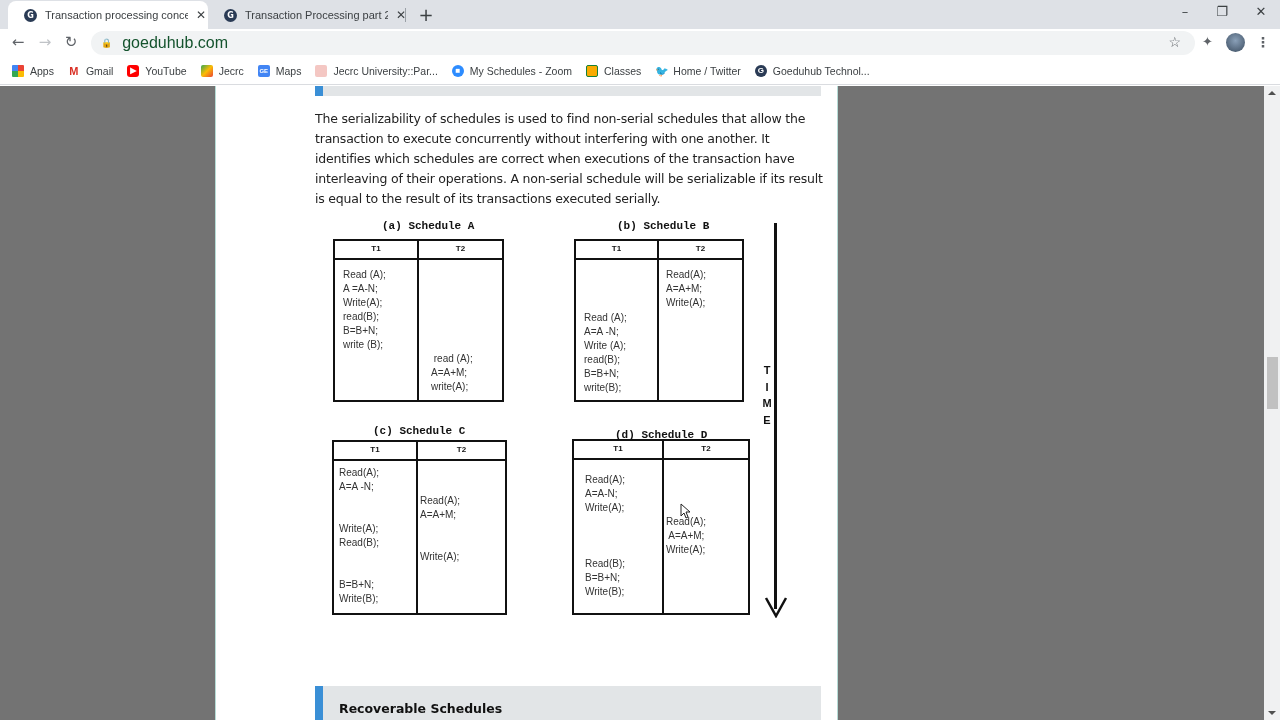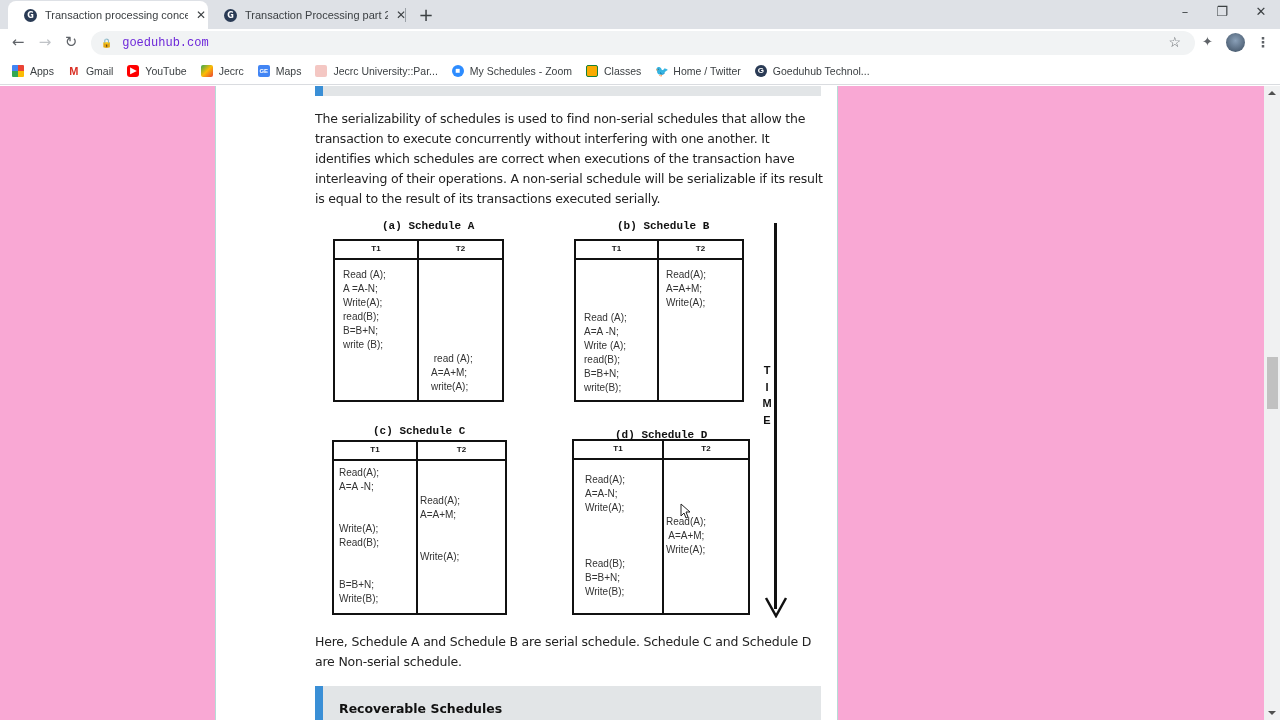--- a/index.html
+++ b/index.html
@@ -11,29 +11,29 @@
 .tab .fav{width:13px;height:13px;border-radius:50%;background:#2a3b55;color:#fff;font-size:8px;font-weight:bold;display:flex;align-items:center;justify-content:center;margin-right:8px;flex:none}
 .tab .ttl{white-space:nowrap;overflow:hidden;width:146px;font-family:"Liberation Sans",sans-serif;font-size:11px}
 .tab .x{font-size:12px;margin-left:6px;color:#3c4043;width:14px;text-align:center}
 .newtab{position:absolute;left:416px;top:4px;font-size:18px;color:#3c4043;width:20px;text-align:center}
 .tabsep{position:absolute;left:405px;top:8px;width:1px;height:14px;background:#9aa0a6}
 .winctl{position:absolute;top:4px;font-size:13px;color:#3c4043;width:20px;text-align:center}
 .toolbar{position:absolute;left:0;top:29px;width:1280px;height:28px;background:#fff}
 .navbtn{position:absolute;top:4px;font-size:15px;color:#5f6368;width:18px;text-align:center}
 .omnibox{position:absolute;left:91px;top:2px;width:1104px;height:24px;border-radius:12px;background:#f1f3f4;display:flex;align-items:center;padding-left:10px}
 .omnibox .lock{font-size:9px;color:#5f6368;margin-right:10px}
-.omnibox .url{font-size:12px;color:#6d28d9;font-family:Liberation Mono, monospace}
+.omnibox .url{font-size:16px;color:#14532d;font-family:Liberation Sans, sans-serif}
 .omnibox .star{position:absolute;right:14px;top:3px;font-size:14px;color:#5f6368}
 .ext{position:absolute;top:5px;font-size:13px;color:#5f6368}
 .avatar{position:absolute;left:1226px;top:4px;width:19px;height:19px;border-radius:50%;background:radial-gradient(circle at 50% 40%,#8aa0b8,#3a4b5e)}
 .menu{position:absolute;left:1256px;top:5px;font-size:14px;color:#5f6368;font-weight:bold}
 .bookmarks{position:absolute;left:0;top:57px;width:1280px;height:28px;background:#fff;border-bottom:1px solid #dadce0;display:flex;align-items:center;padding-left:12px}
 .bm{display:flex;align-items:center;font-size:10.5px;color:#3c4043;margin-right:14px;font-family:"Liberation Sans",sans-serif;white-space:nowrap}
 .bm .ic{width:12px;height:12px;margin-right:6px;display:inline-block;border-radius:2px;font-size:8px;color:#fff;text-align:center;line-height:12px;font-weight:bold}
-.page{position:absolute;left:0;top:86px;width:1264px;height:634px;background:#f9a8d4;overflow:hidden}
+.page{position:absolute;left:0;top:86px;width:1264px;height:634px;background:#737373;overflow:hidden}
 .content{position:absolute;left:215px;top:0;width:623px;height:640px;background:#fff;border-left:1px solid #b6dcd6;border-right:1px solid #b6dcd6}
 .prevbox{position:absolute;left:99px;top:0;width:506px;height:10px;background:#e2e5e7;border-left:8px solid #3a8fd6}
 .para{position:absolute;left:99px;width:508px;font-size:12.5px;line-height:20px;color:#222;font-family:"DejaVu Sans",sans-serif;letter-spacing:-0.2px}
 .figure{position:absolute;left:99px;top:128px;width:510px;height:410px}
 .sched{position:absolute}
 .sched .cap{position:absolute;font-size:11px;font-weight:bold;color:#111;white-space:nowrap;font-family:Liberation Mono, monospace}
 .sched .box{position:absolute;border:2px solid #111}
 .sched .hdr{position:absolute;left:0;right:0;top:0;height:19px;border-bottom:2px solid #111}
 .sched .hcell{position:absolute;top:3px;font-size:8px;font-weight:bold;color:#111;text-align:center;font-family:"Liberation Sans",sans-serif}
 .sched .vline{position:absolute;top:0;bottom:0;width:2px;background:#111}
@@ -210,21 +210,20 @@
         </div>
       </div>
 
       <div class="timeline"></div>
       <svg class="arrowhead" viewBox="0 0 24 24">
           <polyline points="2,4 12,22 22,4" fill="none" stroke="#111" stroke-width="2.5"></polyline>
         </svg>
       <div class="timelabel" id="timelabel">T<br>I<br>M<br>E</div>
     </div>
 
-    <p class="para" style="top:546px">Here, Schedule A and Schedule B are serial schedule. Schedule C and Schedule D are Non-serial schedule.</p>
 
     <div class="recbox">
       <span>Recoverable Schedules</span>
     </div>
   </div>
 </div>
 
 <svg class="cursor" viewBox="0 0 12 16">
     <path d="M1 1 L1 13 L4 10 L6 15 L8 14 L6 9 L10 9 Z" fill="#fff" stroke="#222" stroke-width="1"></path>
   </svg>

